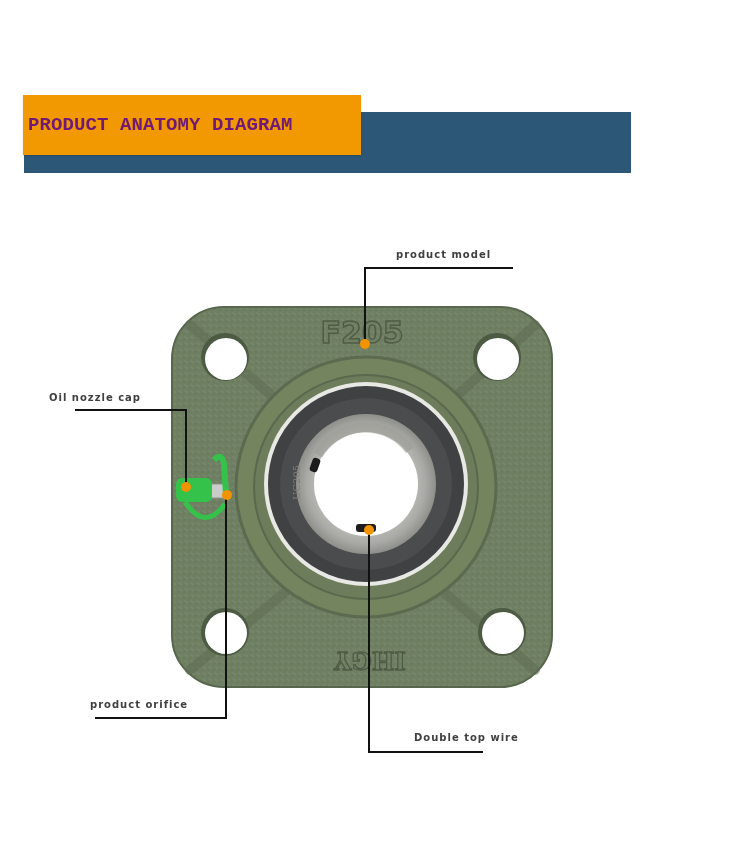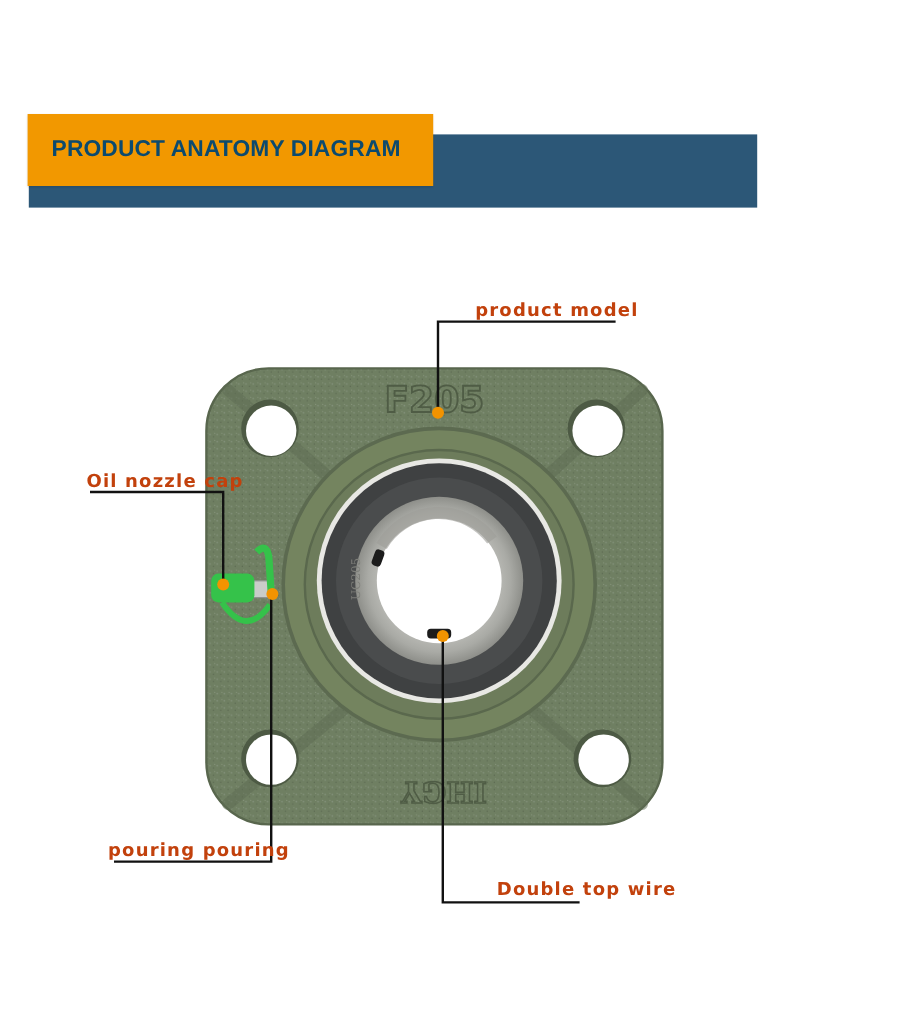--- a/index.html
+++ b/index.html
@@ -1,23 +1,23 @@
 <!DOCTYPE html>
 <html><head>
 <meta charset="utf-8">
 <style>
   html, body { margin: 0; padding: 0; background: #ffffff; }
   body { width: 750px; height: 852px; position: relative; overflow: hidden;
          font-family: "Liberation Sans", sans-serif; }
   .banner-bar { position: absolute; left: 24px; top: 112px; width: 607px; height: 61px; background: #2c5777; }
   .banner-tag { position: absolute; left: 23px; top: 95px; width: 338px; height: 60px; background: #f29800;
                 box-shadow: 0 1px 2px rgba(0,0,0,0.15); display: flex; align-items: center; }
-  .banner-tag span { color: #0c4a6e; font-weight: bold; font-size: 19px; margin-left: 20px; letter-spacing: 0.1px; }
-  .label { position: absolute; font-family: "DejaVu Sans", sans-serif; font-weight: bold; font-size: 15px;
-           color: #c2410c; letter-spacing: 1px; white-space: nowrap; }
+  .banner-tag span { color: #701a75; font-weight: bold; font-size: 19px; margin-left: 5px; letter-spacing: 0.1px; font-family: Liberation Mono, monospace; }
+  .label { position: absolute; font-family: "DejaVu Sans", sans-serif; font-weight: bold; font-size: 10px;
+           color: #404040; letter-spacing: 1px; white-space: nowrap; }
   svg.art { position: absolute; left: 0; top: 0; }
 </style>
 </head>
 <body>
 
 <div class="banner-bar"></div>
 <div class="banner-tag">
   <span>PRODUCT ANATOMY DIAGRAM</span>
 </div>
 
@@ -88,15 +88,15 @@
 
   <g fill="#f29300">
     <circle cx="365" cy="344" r="5"></circle>
     <circle cx="186" cy="487" r="5"></circle>
     <circle cx="227" cy="495" r="5"></circle>
     <circle cx="369" cy="530" r="5"></circle>
   </g>
 </svg>
 
 <div class="label" style="left:396px; top:249px;">product model</div>
-<div class="label" style="left:72px; top:392px;">Oil nozzle cap</div>
-<div class="label" style="left:90px; top:699px;">pouring pouring</div>
+<div class="label" style="left:49px; top:392px;">Oil nozzle cap</div>
+<div class="label" style="left:90px; top:699px;">product orifice</div>
 <div class="label" style="left:414px; top:732px;">Double top wire</div>
 
 </body></html>

